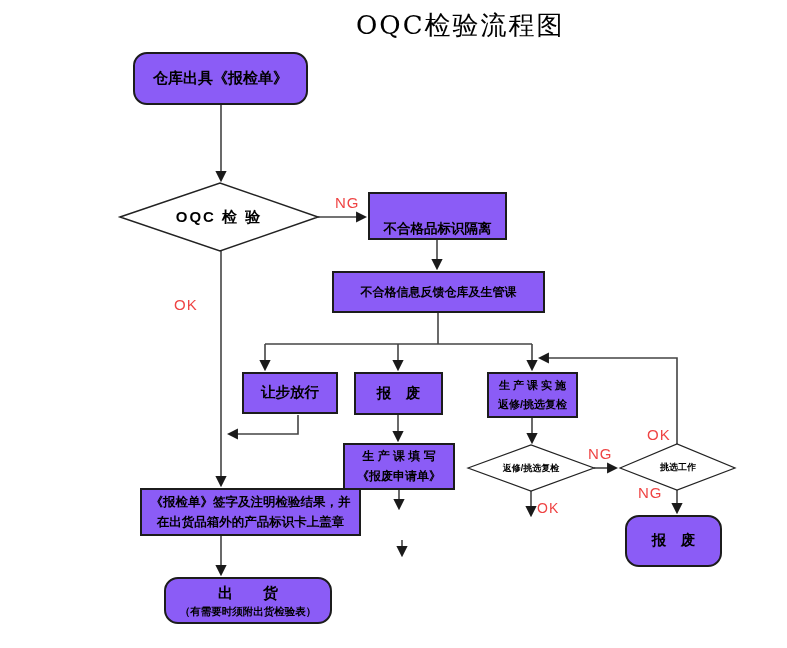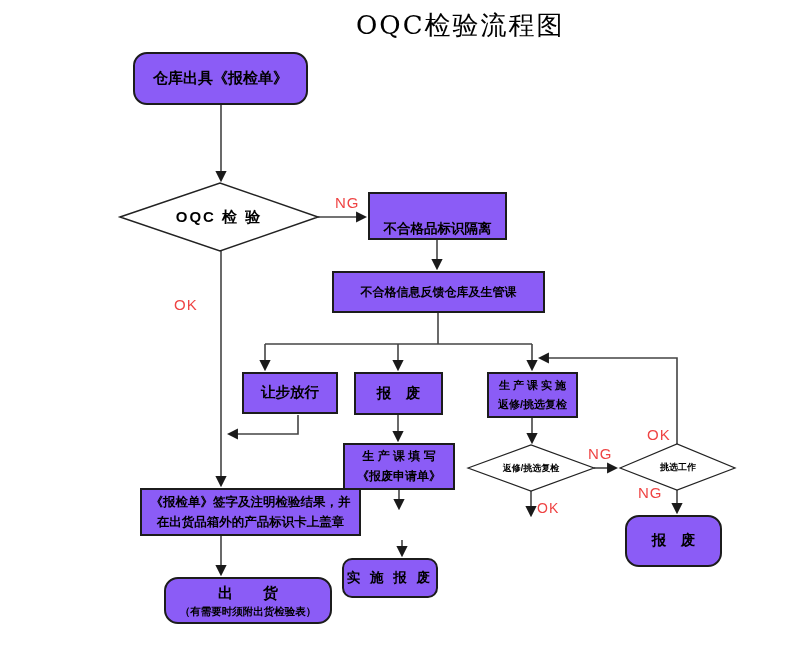--- a/index.html
+++ b/index.html
@@ -120,23 +120,20 @@
     <span>生 产 课 实 施</span>
     <span>返修/挑选复检</span>
   </div>
 
   <div class="node" id="n-scrap-form">
     <span>生 产 课 填 写</span>
     <span>《报废申请单》</span>
   </div>
 
 
-  <div class="node" id="n-implement">
-    <span>实 施 报 废</span>
-  </div>
 
   <div class="dtext" id="t-recheck">返修/挑选复检</div>
 
   <div class="dtext" id="t-feasibility">挑选工作</div>
 
 
   <div class="node rounded" id="n-scrap-right">
     <span>报　废</span>
   </div>
 

